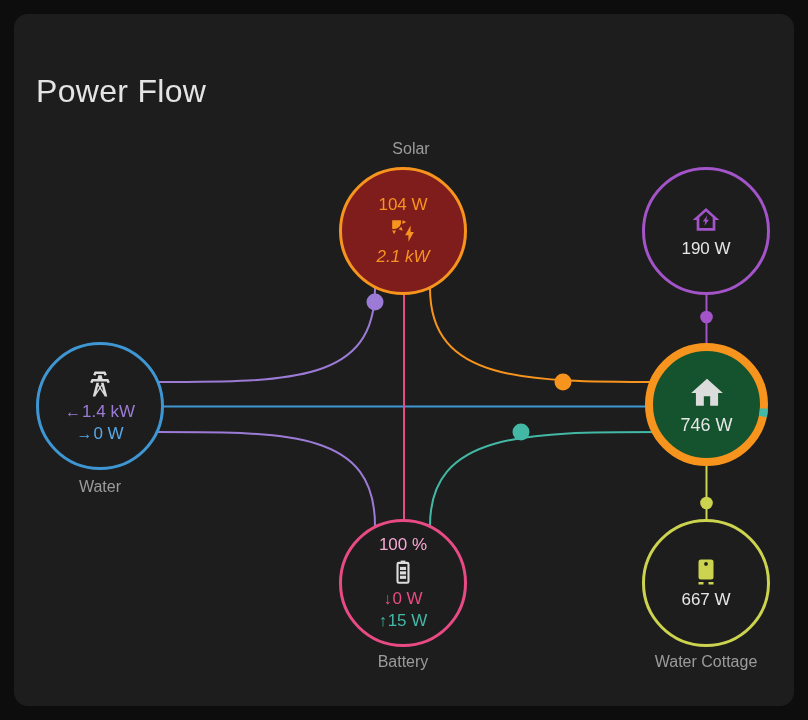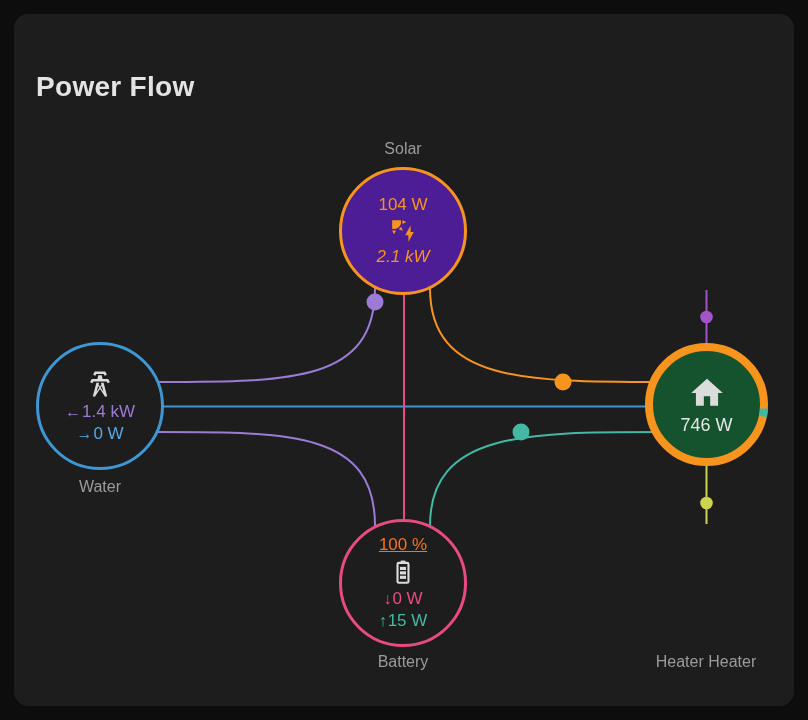--- a/index.html
+++ b/index.html
@@ -8,21 +8,21 @@
     font-family:"Liberation Sans", sans-serif;
     overflow:hidden;
   }
   .stage{position:relative;width:808px;height:720px;}
   .card{
     position:absolute;left:14px;top:14px;width:780px;height:692px;
     border-radius:14px;z-index:0;
   }
   .title{
     position:absolute;left:36px;top:52px;z-index:2;
-    font-size:28px;font-weight:700;letter-spacing:.3px;
+    font-size:32px;font-weight:400;letter-spacing:.3px;
   }
   svg.flows{position:absolute;left:0;top:0;z-index:1;}
   svg.overlay{position:absolute;left:0;top:0;z-index:3;pointer-events:none;}
   .node{
     position:absolute;box-sizing:border-box;border-style:solid;border-radius:50%;
     display:flex;flex-direction:column;align-items:center;justify-content:center;
     z-index:2;cursor:pointer;text-align:center;
   }
   .node .nv{font-size:17px;line-height:1.28;white-space:nowrap;}
   .node .row{display:flex;align-items:center;gap:1px;font-size:17px;line-height:1.28;white-space:nowrap;}
@@ -51,29 +51,35 @@
       <path d="M706.5,290 V350" stroke="#a254c8"></path>
       <path d="M706.5,462 V524" stroke="#ccd34f"></path>
     </g>
     <circle cx="375" cy="302" r="8.5" fill="#9c7bd6"></circle>
     <circle cx="563" cy="382" r="8.5" fill="#f7941e"></circle>
     <circle cx="521" cy="432" r="8.5" fill="#42b8a5"></circle>
     <circle cx="706.5" cy="317" r="6.3" fill="#a254c8"></circle>
     <circle cx="706.5" cy="503" r="6.3" fill="#ccd34f"></circle>
   </svg>
 
-  <div class="nlabel" style="left: 339px; top: 139px; width: 128px; color: rgb(155, 155, 155); text-align: center;">Solar</div>
-  <div class="node" style="left: 339px; top: 167px; width: 128px; height: 128px; border-width: 3.5px; background: #4c1d95; border-color: rgb(247, 148, 30);">
+  <div class="nlabel" style="left: 347px; top: 139px; width: 128px; color: rgb(155, 155, 155); text-align: center;">Solar</div>
+  <div class="node" style="left: 339px; top: 167px; width: 128px; height: 128px; border-width: 3.5px; background: #7f1d1d; border-color: rgb(247, 148, 30);">
     <span class="nv" style="color: rgb(247, 148, 30);">104 W</span>
     <svg class="ic" width="26" height="26" viewBox="0 0 24 24" style="color: rgb(247, 148, 30);">
       <path fill="currentColor" d="M3.77,10.24C7.35,10.24 10.24,7.35 10.24,3.77C10.24,3.17 10.16,2.57 10,2H2V10C2.57,10.16 3.17,10.24 3.77,10.24M11.46,2V5.55L15,3.77L11.46,2M10.45,8L8,10.46L11.75,11.71L10.45,8M2,11.45L3.77,15L5.55,11.45H2M17,22L22,13H19V7L14,16H17V22Z"></path>
     </svg>
     <span class="nv" style="color: rgb(247, 148, 30); font-style: italic;">2.1 kW</span>
   </div>
 
+  <div class="node" style="left: 642px; top: 167px; width: 128px; height: 128px; border-width: 3.5px; background: rgb(29, 29, 29); border-color: rgb(162, 84, 200);">
+    <svg class="ic" width="32" height="32" viewBox="0 0 24 24" style="color: rgb(162, 84, 200);">
+      <path fill="currentColor" fill-rule="evenodd" d="M12,3L2,12H5V20H19V12H22L12,3M12,5.69L17,10.19V18H7V10.19L12,5.69M12.9,8.6L9.6,13.2H11.5L10.9,16.4L14.2,11.8H12.3L12.9,8.6Z"></path>
+    </svg>
+    <span class="nv" style="color: rgb(230, 230, 230);">190 W</span>
+  </div>
 
   <div class="node" style="left: 36px; top: 342px; width: 128px; height: 128px; border-width: 3.5px; background: rgb(29, 29, 29); border-color: rgb(62, 151, 211);">
     <svg class="ic" width="30" height="30" viewBox="0 0 24 24" style="color: rgb(220, 220, 220);">
       <path fill="currentColor" d="M8.28,5.45L6.5,4.55L7.76,2H16.23L17.5,4.55L15.72,5.44L15,4H9L8.28,5.45M18.62,8H14.09L13.3,5H10.7L9.91,8H5.38L4.1,10.55L5.89,11.44L6.62,10H17.38L18.1,11.45L19.89,10.56L18.62,8M17.77,22H15.7L15.46,21.1L12,15.9L8.53,21.1L8.3,22H6.23L9.12,11H11.19L10.83,12.35L12,14.1L13.16,12.35L12.81,11H14.88L17.77,22M11.4,15L10.5,13.65L9.32,18.13L11.4,15M14.68,18.12L13.5,13.64L12.6,15L14.68,18.12Z"></path>
     </svg>
     <span class="row" style="color: rgb(156, 123, 214);">
       <span class="arrow">←</span>
       <span>1.4 kW</span>
     </span>
     <span class="row" style="color: rgb(88, 168, 230);">
@@ -84,38 +90,44 @@
   <div class="nlabel" style="left: 36px; top: 477px; width: 128px; color: rgb(155, 155, 155);">Water</div>
 
   <div class="node" style="left: 645px; top: 343px; width: 123px; height: 123px; border-width: 8px; background: #14532d; border-color: rgb(247, 148, 30);">
     <svg class="ic" width="38" height="38" viewBox="0 0 24 24" style="color: rgb(220, 220, 220);">
       <path fill="currentColor" d="M10,20V14H14V20H19V12H22L12,3L2,12H5V20H10Z"></path>
     </svg>
     <span class="nv" style="font-size: 18px; color: rgb(230, 230, 230);">746 W</span>
   </div>
 
   <div class="node" style="left: 339px; top: 519px; width: 128px; height: 128px; border-width: 3.5px; background: rgb(29, 29, 29); border-color: rgb(232, 74, 132);">
-    <span class="nv" style="color: #f97316; text-decoration: underline;">100 %</span>
+    <span class="nv" style="color: #f9a8d4;">100 %</span>
     <svg class="ic" width="28" height="28" viewBox="0 0 24 24" style="color: rgb(220, 220, 220);">
       <path fill="currentColor" d="M10,2.2H14V4.2H10Z"></path>
       <rect x="7.3" y="4.2" width="9.4" height="17" rx="1.1" fill="none" stroke="currentColor" stroke-width="1.8"></rect>
       <rect x="9.4" y="7.6" width="5.2" height="2.7" fill="currentColor"></rect>
       <rect x="9.4" y="11.4" width="5.2" height="2.7" fill="currentColor"></rect>
       <rect x="9.4" y="15.2" width="5.2" height="2.7" fill="currentColor"></rect>
     </svg>
     <span class="row" style="color: rgb(232, 74, 132);">
       <span class="arrow">↓</span>
       <span>0 W</span>
     </span>
     <span class="row" style="color: rgb(66, 184, 165);">
       <span class="arrow">↑</span>
       <span>15 W</span>
     </span>
   </div>
   <div class="nlabel" style="left: 339px; top: 652px; width: 128px; color: rgb(155, 155, 155);">Battery</div>
 
-  <div class="nlabel" style="left: 606px; top: 652px; width: 200px; color: rgb(155, 155, 155);">Heater Heater</div>
+  <div class="node" style="left: 642px; top: 519px; width: 128px; height: 128px; border-width: 3.5px; background: rgb(29, 29, 29); border-color: rgb(204, 211, 79);">
+    <svg class="ic" width="30" height="30" viewBox="0 0 24 24" style="color: rgb(204, 211, 79);">
+      <path fill="currentColor" fill-rule="evenodd" d="M8,2H16A2,2 0 0,1 18,4V16A2,2 0 0,1 16,18H8A2,2 0 0,1 6,16V4A2,2 0 0,1 8,2M12,4A1.5,1.5 0 0,0 10.5,5.5A1.5,1.5 0 0,0 12,7A1.5,1.5 0 0,0 13.5,5.5A1.5,1.5 0 0,0 12,4M6,20H10V22H6V20M14,20H18V22H14V20Z"></path>
+    </svg>
+    <span class="nv" style="color: rgb(230, 230, 230);">667 W</span>
+  </div>
+  <div class="nlabel" style="left: 606px; top: 652px; width: 200px; color: rgb(155, 155, 155);">Water Cottage</div>
 
   <svg class="overlay" width="808" height="720" viewBox="0 0 808 720">
     <path d="M763.9,408.5 A57.5,57.5 0 0 1 763.1,416.5" fill="none" stroke-width="8" stroke="#42b8a5"></path>
   </svg>
 
 </div>
 
 </body></html>

